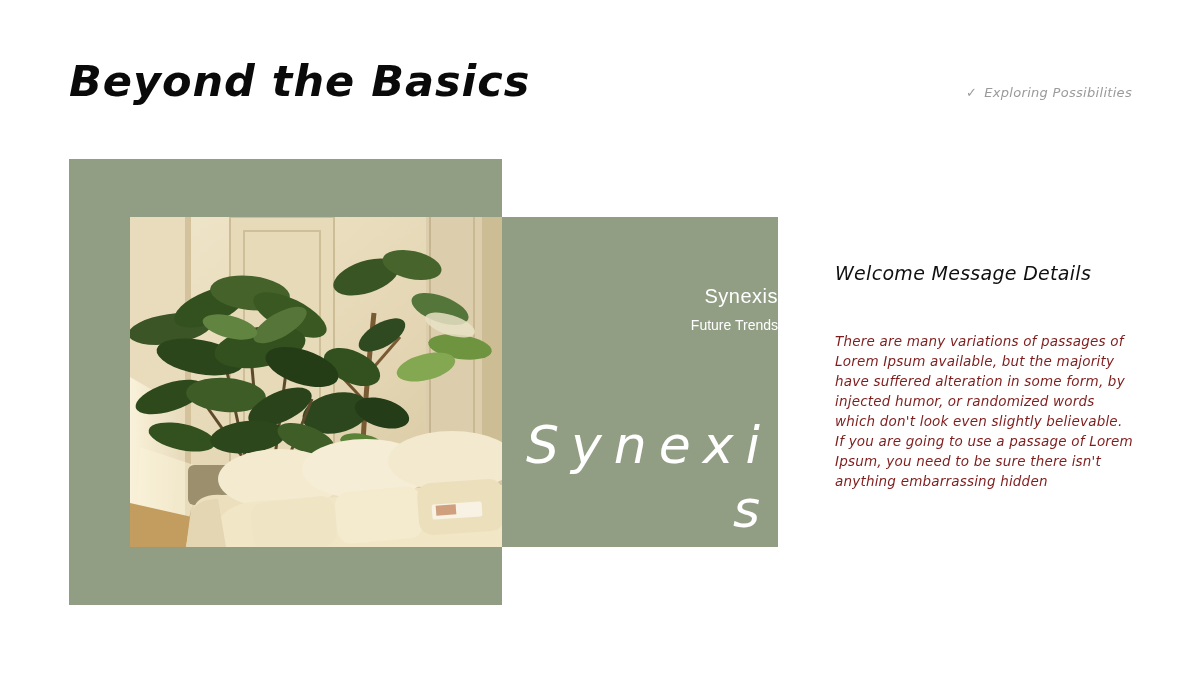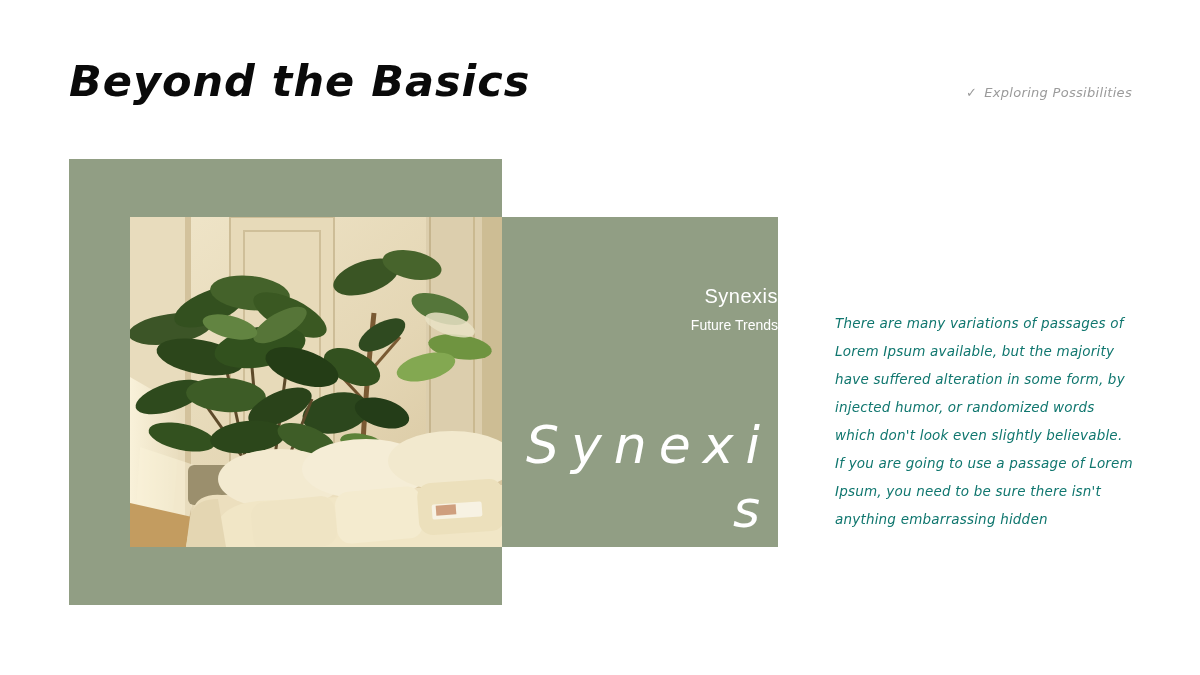--- a/index.html
+++ b/index.html
@@ -68,22 +68,22 @@
   
   .content-col{
     position:absolute;left:835px;top:262px;width:300px;
   }
   .content-heading{
     font-size:19px;font-style:italic;color:#101010;
     letter-spacing:0.3px;
   }
   .content-body{
     margin-top:47px;
-    font-size:13.5px;line-height:28px;font-style:italic;
-    color:#0f766e;letter-spacing:0.2px;
+    font-size:13.5px;line-height:20px;font-style:italic;
+    color:#7f1d1d;letter-spacing:0.2px;
   }
 </style>
 </head>
 <body>
 
 <div class="slide">
 
   <h1 class="slide-title">Beyond the Basics</h1>
 
   <div class="tagline">
@@ -195,16 +195,17 @@
     </svg>
   </div>
 
   <div class="green-overlay">
     <div class="brand-name">Synexis</div>
     <div class="brand-subtitle">Future Trends</div>
     <div class="brand-display">Synexis</div>
   </div>
 
   <div class="content-col">
+    <div class="content-heading">Welcome Message Details</div>
     <p class="content-body">There are many variations of passages of Lorem Ipsum available, but the majority have suffered alteration in some form, by injected humor, or randomized words which don't look even slightly believable. If you are going to use a passage of Lorem Ipsum, you need to be sure there isn't anything embarrassing hidden</p>
   </div>
 
 </div>
 
 </body></html>

